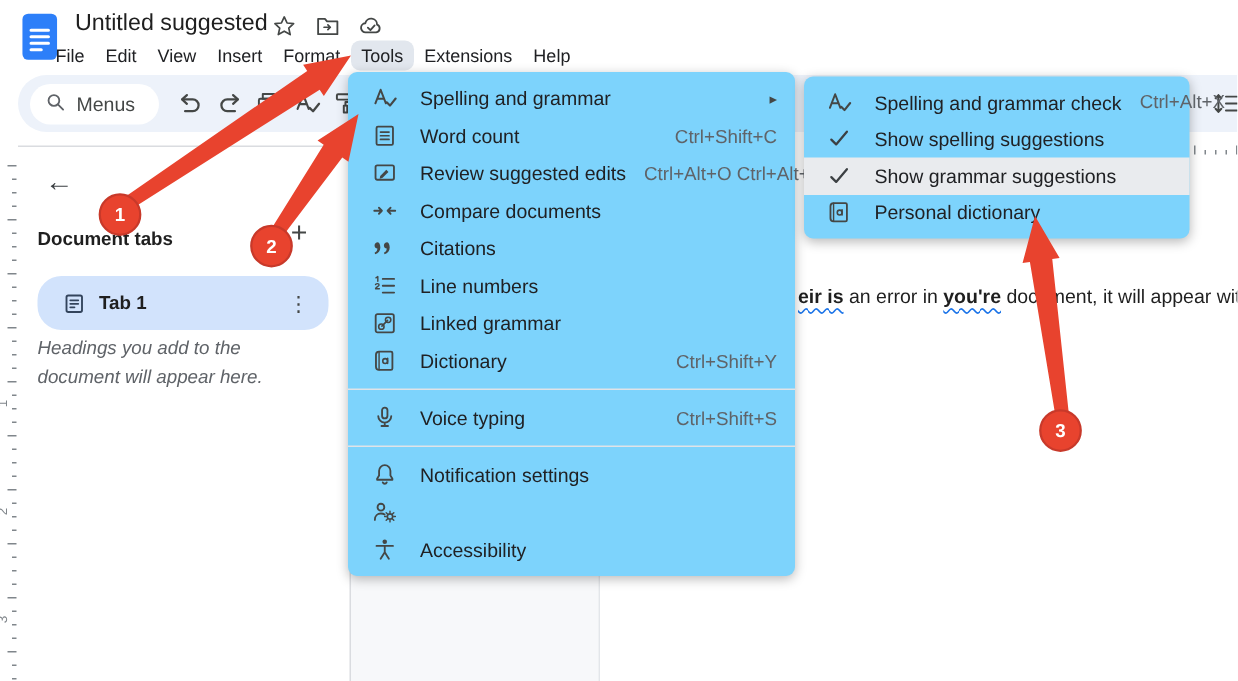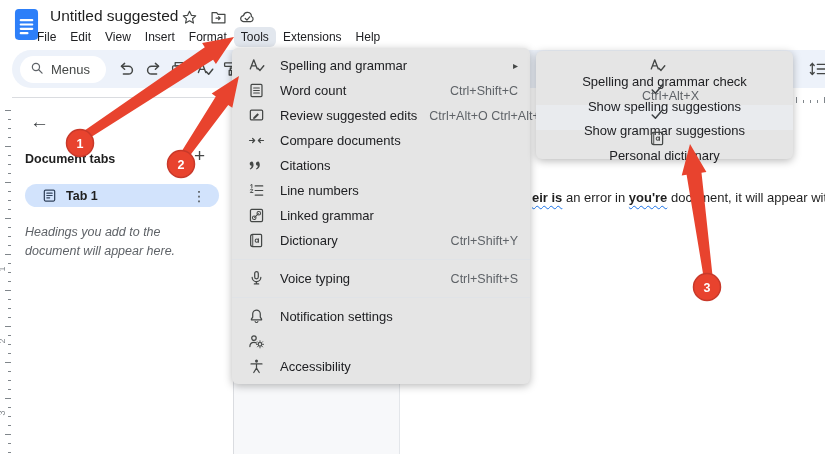--- a/index.html
+++ b/index.html
@@ -44,36 +44,36 @@
   .docline{position:absolute;left:532px;top:190px;font-size:13px;color:#1f1f1f;white-space:nowrap;z-index:3;}
   .docline .gram{text-decoration:underline;text-decoration-style:wavy;text-decoration-color:#1a73e8;
                  text-decoration-thickness:1px;text-underline-offset:3px;font-weight:bold;}
 
   
   .panel{position:absolute;left:12px;top:97px;width:221px;bottom:0;background:#fff;
          border-top:1px solid #dadce0;border-right:1px solid #dadce0;z-index:5;}
   .back{position:absolute;left:18px;top:14px;font-size:19px;color:#3c4043;line-height:1;}
   .ptitle{position:absolute;left:13px;top:54px;font-size:12.5px;font-weight:700;color:#1f1f1f;}
   .plus{position:absolute;right:28px;top:48px;font-size:19px;color:#444746;}
-  .tabpill{position:absolute;left:13px;top:86px;width:194px;height:23px;background:#d2e3fc;
+  .tabpill{position:absolute;left:13px;top:86px;width:194px;height:36px;background:#d2e3fc;
            border-radius:16px;display:flex;align-items:center;}
   .tabpill .tdi{width:15px;height:15px;margin-left:17px;display:flex;}
   .tabpill .tdi svg{width:15px;height:15px;}
   .tabpill .tlabel{margin-left:9px;font-size:12.5px;font-weight:700;color:#1f1f1f;}
   .tabpill .kebab{margin-left:auto;margin-right:13px;font-size:14px;color:#444746;letter-spacing:0;}
   .hint{position:absolute;left:13px;top:125px;width:184px;font-style:italic;font-size:12.5px;
         line-height:1.55;color:#5f6368;}
 
   
-  .ddmenu{position:absolute;background:#e5e5e5;border-radius:6px;box-shadow:0 2px 8px rgba(0,0,0,.28);
+  .ddmenu{position:absolute;background:#7dd3fc;border-radius:6px;box-shadow:0 2px 8px rgba(0,0,0,.28);
           padding:5px 0;z-index:20;}
   #tools-menu{left:232px;top:48px;width:298px;}
   #spelling-submenu{left:536px;top:51px;width:257px;z-index:21;}
   .menu-item{display:flex;align-items:center;height:25px;padding:0 12px 0 15px;font-size:13px;color:#202124;}
-  #spelling-submenu .menu-item{height:24.5px;padding:0 14px;flex-direction:column;}
+  #spelling-submenu .menu-item{height:24.5px;padding:0 14px;}
   .menu-item.hl{background:#e9ebee;}
   .mi-ic{width:18px;height:18px;margin-right:15px;flex:none;display:flex;align-items:center;justify-content:center;}
   .mi-ic svg{width:17px;height:17px;}
   .mi-label{flex:1;white-space:nowrap;}
   .mi-short{color:#5f6368;font-size:12.5px;margin-left:12px;white-space:nowrap;}
   .mi-caret{color:#444746;font-size:10px;margin-left:10px;}
   .menu-divider{height:1px;background:#e0e3e7;margin:6px 0;}
 
   
   .overlay{position:absolute;inset:0;z-index:50;pointer-events:none;}

